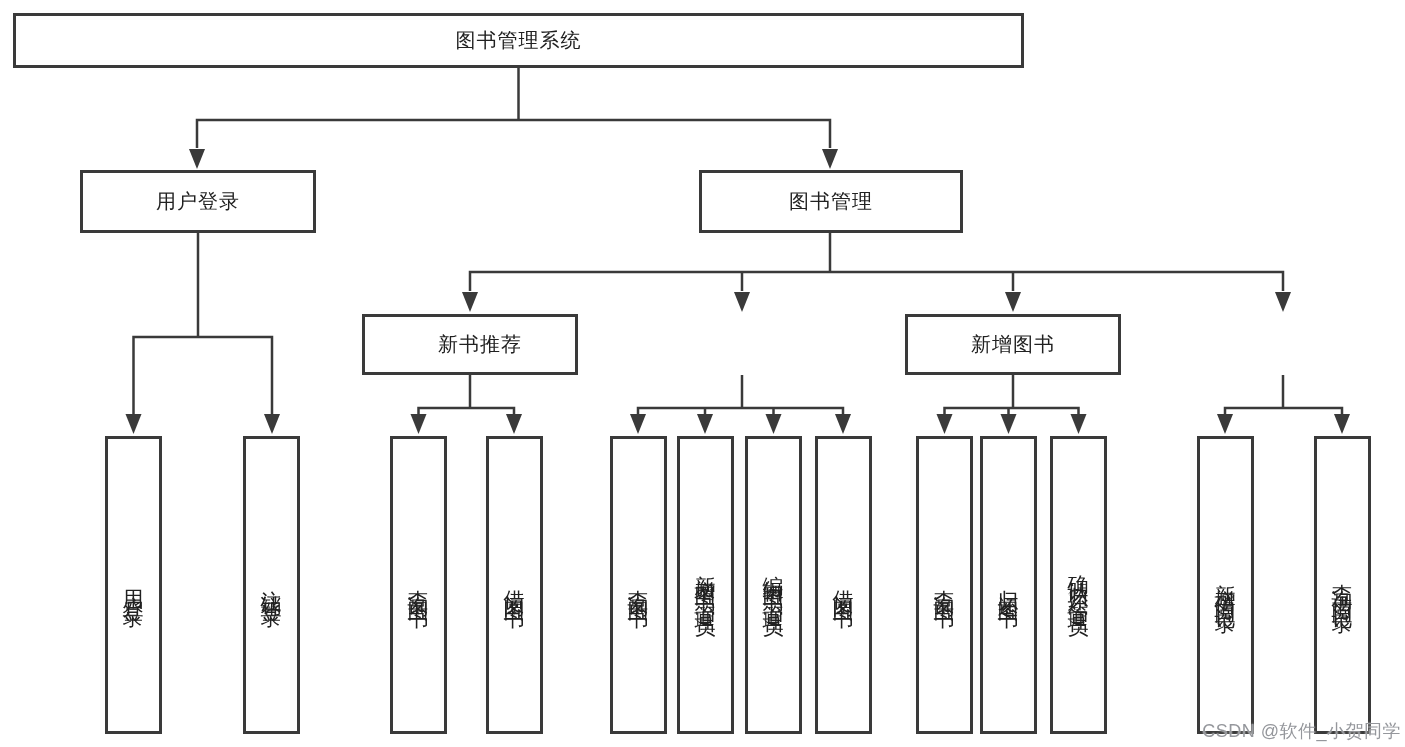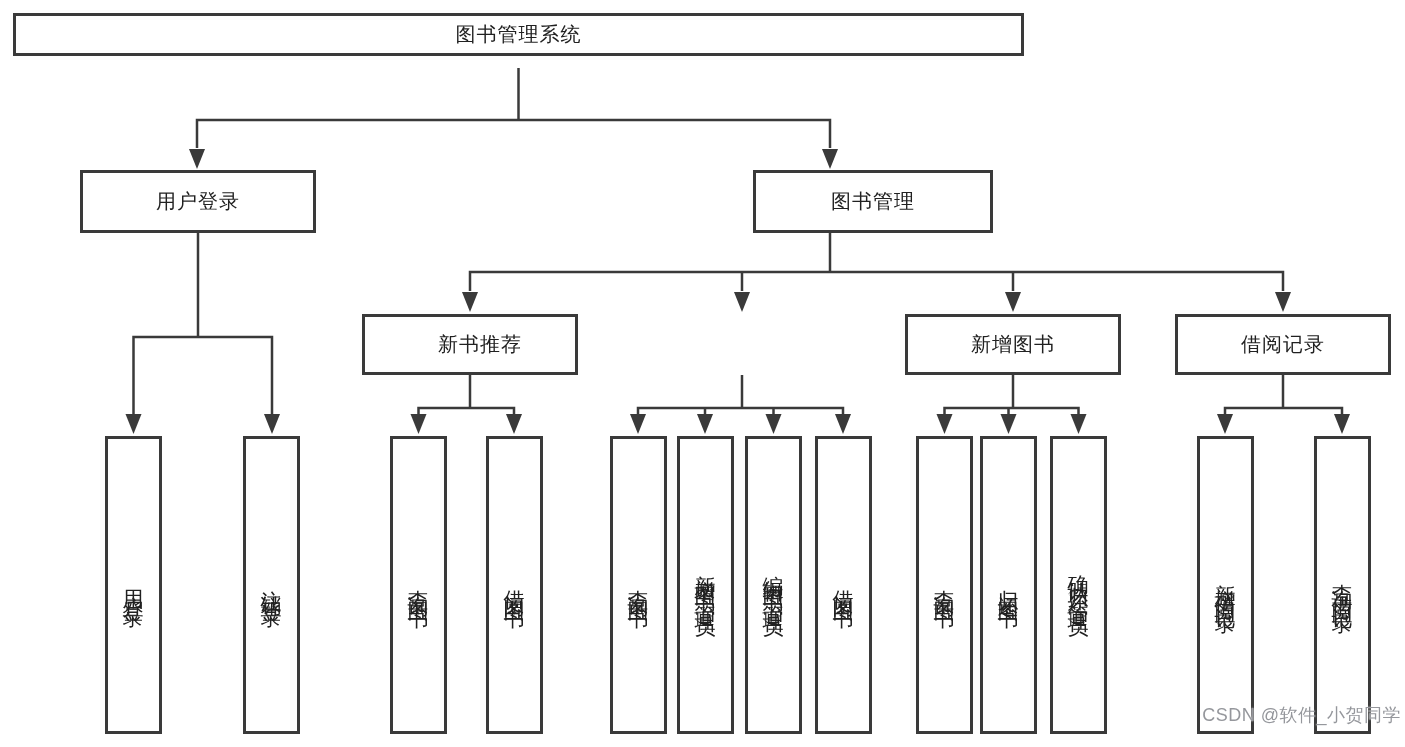--- a/index.html
+++ b/index.html
@@ -36,29 +36,29 @@
     white-space: nowrap;
   }
   .node.leaf .v-label {
     writing-mode: vertical-rl;
     text-orientation: mixed;
     font-size: 21px;
     letter-spacing: 6px;
     line-height: 1;
     white-space: nowrap;
   }
-  .node.root    { left: 13px;  top: 13px;  width: 1011px; height: 43px; }
+  .node.root    { left: 13px;  top: 13px;  width: 1011px; height: 55px; }
   .node.lvl2    { height: 63px; top: 170px; }
   .node.lvl3    { height: 61px; top: 314px; width: 216px; }
   .node.leaf    { top: 436px; width: 57px; height: 298px; }
 
   .watermark {
     position: absolute;
     right: 4px;
-    bottom: 20px;
+    bottom: 4px;
     font-size: 18px;
     color: #95979c;
     letter-spacing: 0.5px;
     text-shadow: 0 0 2px #ffffff;
     white-space: nowrap;
   }
 </style>
 </head>
 <body>
 
@@ -113,32 +113,29 @@
     <polygon fill="#3a3a3a" stroke="none" points="1342,434 1334,414 1350,414"></polygon>
   </svg>
 
   <div class="node root">
     <span class="h-label">图书管理系统</span>
   </div>
 
   <div class="node lvl2" style="left:80px; width:236px;">
     <span class="h-label">用户登录</span>
   </div>
-  <div class="node lvl2" style="left:753px; width:240px;">
+  <div class="node lvl2" style="left:699px; width:264px;">
     <span class="h-label">图书管理</span>
   </div>
 
   <div class="node lvl3" style="left:362px;padding-left:20px;">
     <span class="h-label">新书推荐</span>
   </div>
   <div class="node lvl3" style="left:905px;">
     <span class="h-label">新增图书</span>
-  </div>
-  <div class="node lvl3" style="left:1175px;">
-    <span class="h-label">借阅记录</span>
   </div>
 
   <div class="node leaf" style="left:105px;">
     <span class="v-label">用户登录</span>
   </div>
   <div class="node leaf" style="left:243px;">
     <span class="v-label">注销登录</span>
   </div>
 
   <div class="node leaf" style="left:390px;">

